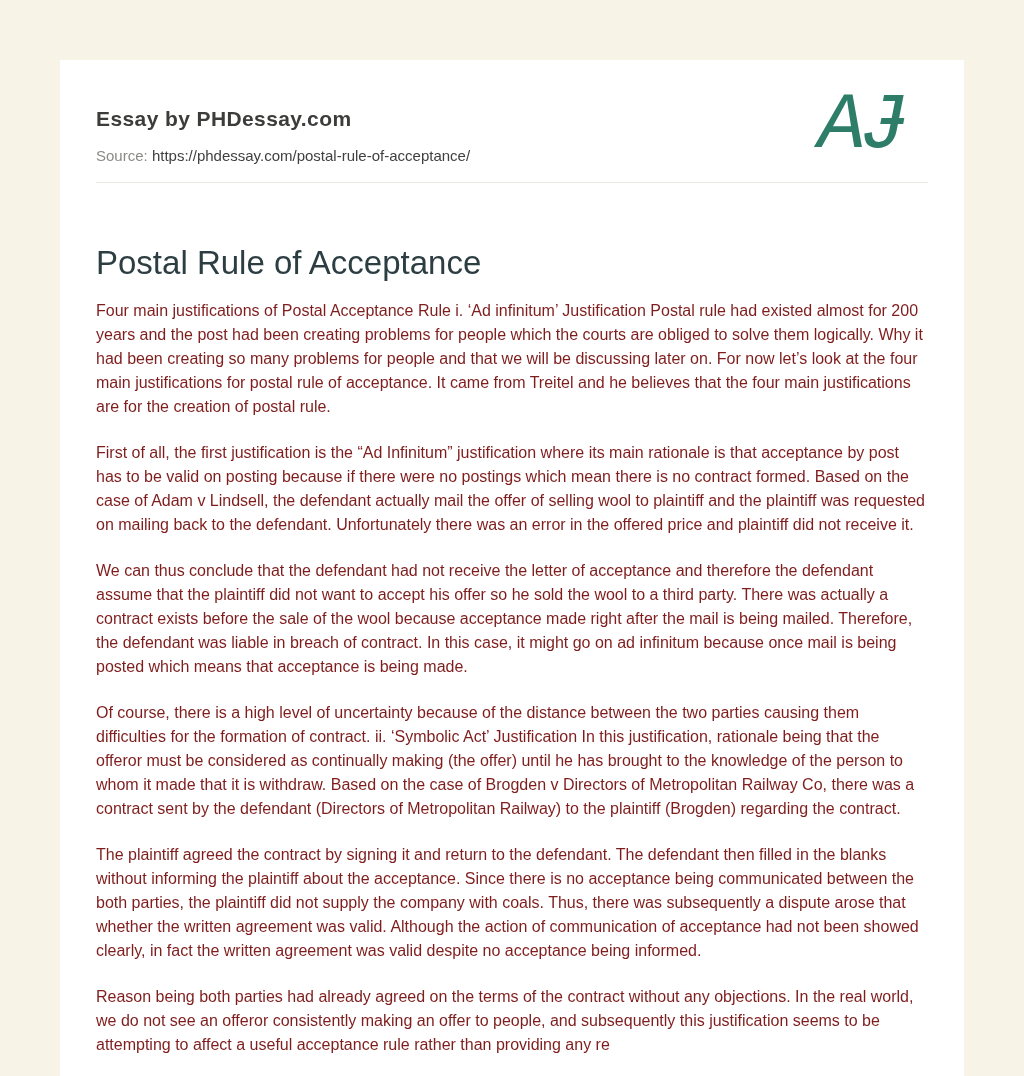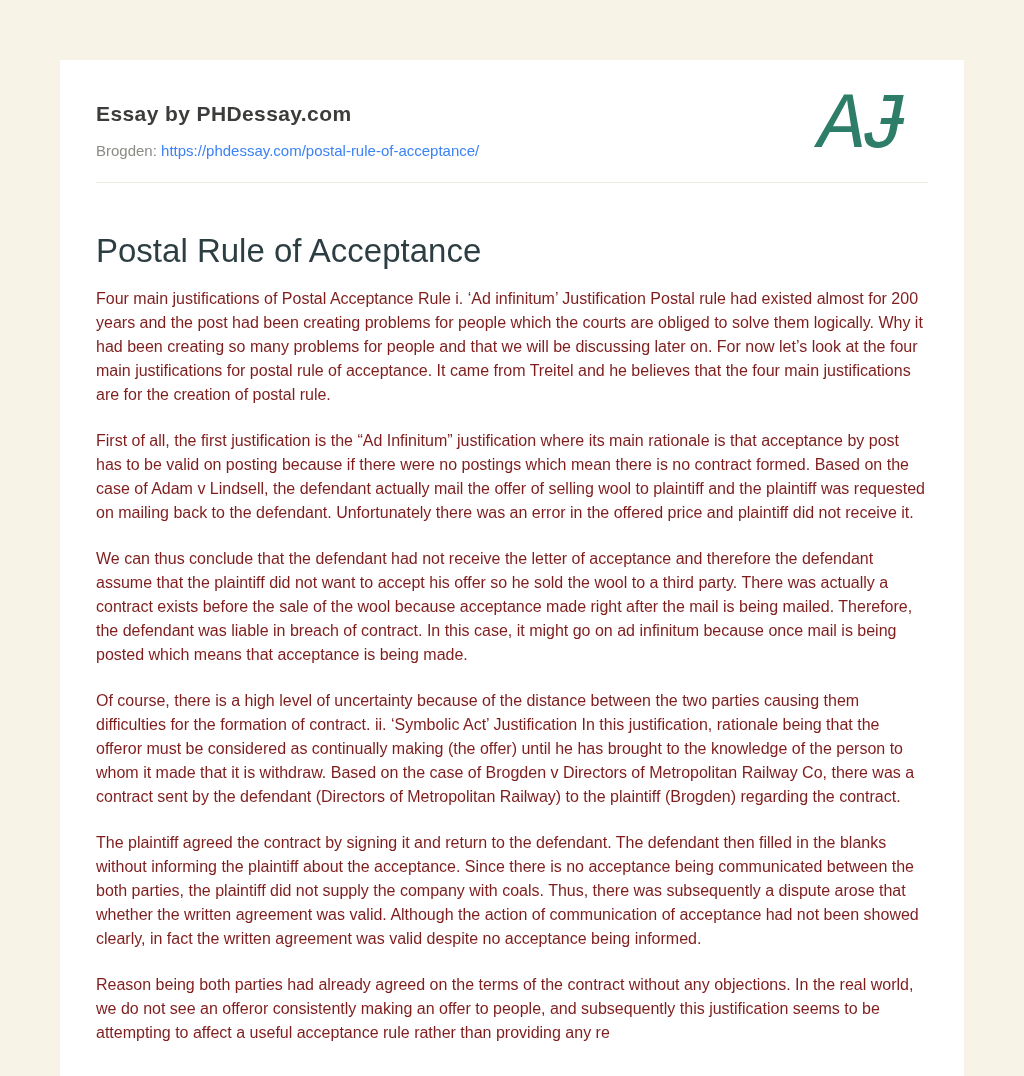--- a/index.html
+++ b/index.html
@@ -19,36 +19,36 @@
     width: 904px;
     box-sizing: border-box;
     margin: 60px auto 0;
     background: #ffffff;
     padding: 28px 36px 60px 36px;
     min-height: 1020px;
   }
   .card-header {
     display: flex;
     justify-content: space-between;
-    align-items: center;
+    align-items: flex-end;
   }
   .site-title {
     font-size: 21px;
     font-weight: bold;
     color: #3c3c3a;
     letter-spacing: 0.4px;
     margin: 8px 0 0 0;
   }
   .source-line {
     margin: 16px 0 0 0;
     font-size: 15px;
     color: #8b8b85;
   }
   .source-link {
-    color: #3b82f6;
+    color: #404040;
     text-decoration: none;
   }
   .logo {
     font-family: Liberation Mono, monospace;
     font-style: italic;
     font-size: 80px;
     line-height: 0.95;
     color: #2e7d68;
     letter-spacing: -7px;
     margin-right: 28px;
@@ -56,21 +56,21 @@
   }
   .divider {
     border: none;
     border-top: 1px solid #eceade;
     margin: 18px 0 0 0;
   }
   .essay-title {
     font-size: 33px;
     font-weight: 500;
     color: #2d3e42;
-    margin: 48px 0 0 0;
+    margin: 60px 0 0 0;
     line-height: 40px;
   }
   .essay p {
     font-size: 16px;
     line-height: 24px;
     color: #7f1d1d;
     margin: 16px 0 22px 0;
     max-width: 832px;
   }
   .essay p + p {
@@ -80,21 +80,21 @@
 </head>
 <body>
 
 <div class="page">
   <div class="card">
 
     <header class="card-header">
       <div class="header-left">
         <h2 class="site-title">Essay by PHDessay.com</h2>
         <p class="source-line">
-          <span class="source-label">Brogden:</span>
+          <span class="source-label">Source:</span>
           <a class="source-link" href="#">https://phdessay.com/postal-rule-of-acceptance/</a>
         </p>
       </div>
       <div class="logo">AɈ</div>
     </header>
 
     <hr class="divider">
 
     <article class="essay">
       <h1 class="essay-title">Postal Rule of Acceptance</h1>

